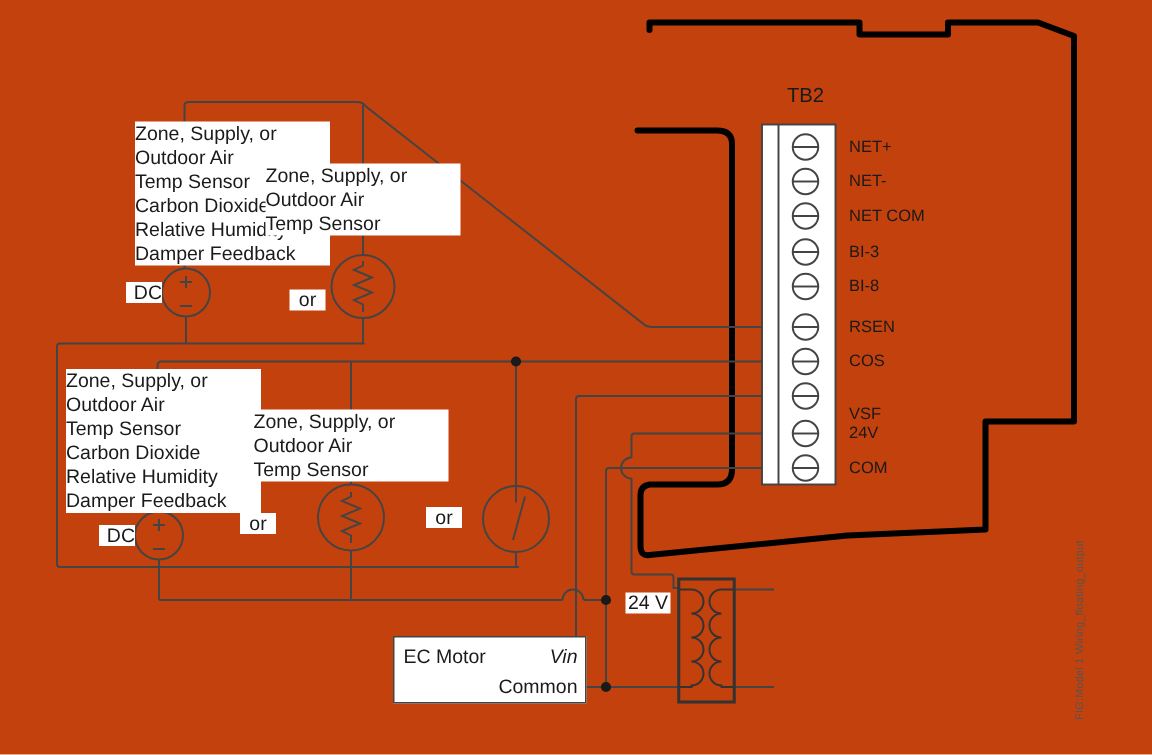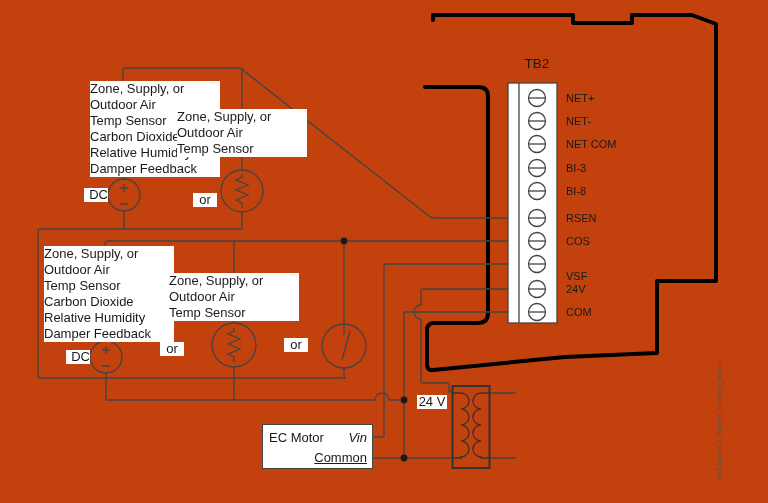--- a/index.html
+++ b/index.html
@@ -5,21 +5,21 @@
   html,body{margin:0;padding:0;background:#fff;}
   .stage{position:relative;width:768px;height:503px;background:#c2410c;overflow:hidden;
          font-family:"Liberation Sans",sans-serif;color:#1a1a1a;}
   .stage svg{position:absolute;left:0;top:0;}
   .tblock{position:absolute;text-align:left;font-size:13px;line-height:16px;
           white-space:pre-line;background:#fff;color:#1a1a1a;}
   .lbl{position:absolute;font-size:13px;line-height:14px;background:#fff;color:#1a1a1a;text-align:center;}
   .termlbl{position:absolute;left:566px;font-size:11px;line-height:16px;height:16px;color:#1a1a1a;}
   .tb2title{position:absolute;left:512px;top:56px;width:50px;text-align:center;
             font-size:13.5px;color:#1a1a1a;}
-  .ecbox{position:absolute;left:262px;top:424px;width:111px;height:45px;
+  .ecbox{position:absolute;left:262px;top:424px;width:129px;height:45px;
          border:1.4px solid #444;background:#fff;box-sizing:border-box;}
   .ecbox span{position:absolute;font-size:13px;line-height:15px;white-space:nowrap;}
 </style>
 </head>
 <body>
 
 <div class="stage">
 
   <svg width="768" height="503" viewBox="0 0 768 503">
 
@@ -152,16 +152,16 @@
   <div class="lbl" style="left:84px;top:188px;width:24px;text-align:right;">DC</div>
   <div class="lbl" style="left:66px;top:350px;width:24px;text-align:right;">DC</div>
   <div class="lbl" style="left:193px;top:193px;width:24px;text-align:center;">or</div>
   <div class="lbl" style="left:160px;top:342px;width:24px;text-align:center;">or</div>
   <div class="lbl" style="left:284px;top:338px;width:24px;text-align:center;">or</div>
   <div class="lbl" style="left:417px;top:395px;width:30px;">24 V</div>
 
   <div class="ecbox">
     <span style="left:6px;top:5px;">EC Motor</span>
     <span style="right:5px;top:5px;font-style:italic;">Vin</span>
-    <span style="right:5px;top:25px;text-decoration:underline;">Common</span>
+    <span style="right:5px;top:25px;">Common</span>
   </div>
 
 </div>
 
 </body></html>

